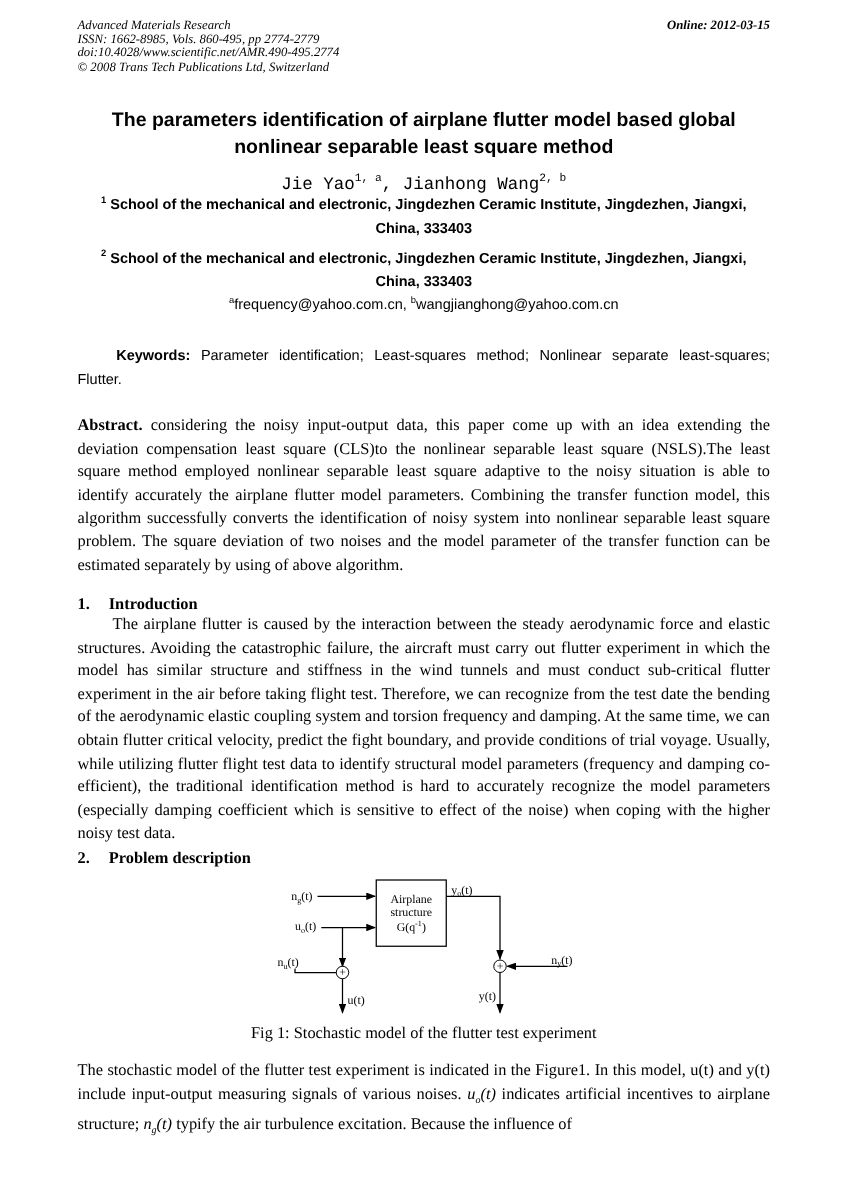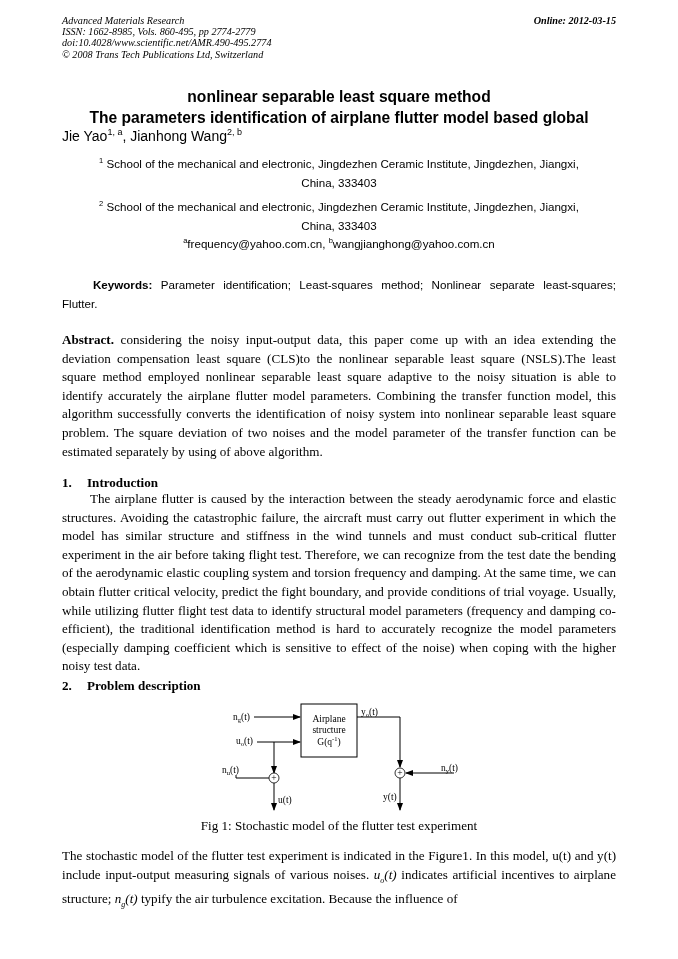--- a/index.html
+++ b/index.html
@@ -1,22 +1,22 @@
 <!DOCTYPE html>
 <html><head>
 <meta charset="utf-8">
 <style>
   html, body { margin:0; padding:0; background:#ffffff; }
   body { width:678px; height:959px; position:relative; overflow:hidden; color:#000; }
   .hdr { position:absolute; left:62px; top:15px; font-family:"Liberation Serif", serif; font-style:italic; font-size:10.2px; line-height:11.2px; }
   .hdr-right { position:absolute; right:62px; top:15px; font-family:"Liberation Serif", serif; font-style:italic; font-size:10.2px; line-height:11.2px;font-weight:bold; }
   .title { position:absolute; left:62px; width:554px; top:86px; text-align:center; font-family:"Liberation Sans", sans-serif; font-weight:bold; font-size:15.6px; line-height:21px; }
-  .authors { position:absolute; left:62px; width:554px; top:127px; text-align:left; font-family:Liberation Sans, sans-serif; font-size:14px; line-height:18px; }
+  .authors { position:absolute; left:62px; width:554px; top:139px; text-align:center; font-family:Liberation Mono, monospace; font-size:14px; line-height:18px; }
   .authors sup { font-size:9px; vertical-align:6px; line-height:0; }
-  .aff { position:absolute; left:62px; width:554px; text-align:center; font-family:"Liberation Sans", sans-serif; font-size:11.6px; line-height:19px; }
+  .aff { position:absolute; left:62px; width:554px; text-align:center; font-family:"Liberation Sans", sans-serif; font-size:11.6px; line-height:19px;font-weight:bold; }
   .aff sup { font-size:7.5px; vertical-align:5px; line-height:0; }
   .emails { position:absolute; left:62px; width:554px; top:209px; text-align:center; font-family:"Liberation Sans", sans-serif; font-size:11.6px; line-height:14px; }
   .emails sup { font-size:7.5px; vertical-align:5px; line-height:0; }
   .kw { position:absolute; left:62px; width:554px; top:275px; font-family:"Liberation Sans", sans-serif; font-size:11.6px; line-height:19px; text-align:justify; }
   .kw b { font-weight:bold;padding-left:31px; }
   .para { position:absolute; left:62px; width:554px; font-family:Liberation Serif, serif; font-size:13.1px; line-height:18.6px; text-align:justify; }
   .para .indent { display:inline-block; width:28px; }
   .heading { position:absolute; left:62px; font-family:"Liberation Serif", serif; font-weight:bold; font-size:13.1px; line-height:16px; }
   .heading .num { display:inline-block; width:25px; }
   .caption { position:absolute; left:62px; width:554px; top:818px; text-align:center; font-family:"Liberation Serif", serif; font-size:13.1px; line-height:16px; }
@@ -29,22 +29,22 @@
 
 <div class="hdr">
   <div>Advanced Materials Research</div>
   <div>ISSN: 1662-8985, Vols. 860-495, pp 2774-2779</div>
   <div>doi:10.4028/www.scientific.net/AMR.490-495.2774</div>
   <div>© 2008 Trans Tech Publications Ltd, Switzerland</div>
 </div>
 <div class="hdr-right">Online: 2012-03-15</div>
 
 <div class="title">
+  <div>The parameters identification of airplane flutter model based global</div>
   <div>nonlinear separable least square method</div>
-  <div>The parameters identification of airplane flutter model based global</div>
 </div>
 
 <div class="authors">
   <span>Jie Yao</span><sup>1, a</sup><span>, </span><span>Jianhong Wang</span><sup>2, b</sup>
 </div>
 
 <div class="aff" style="top:154px;">
   <div><sup>1</sup> <span>School of the mechanical and electronic, Jingdezhen Ceramic Institute, Jingdezhen, Jiangxi,</span></div>
   <div>China, 333403</div>
 </div>

